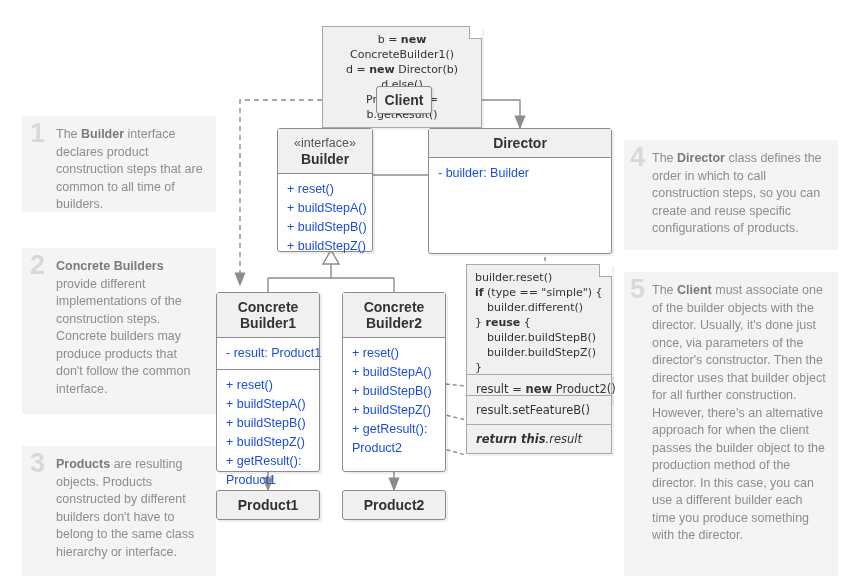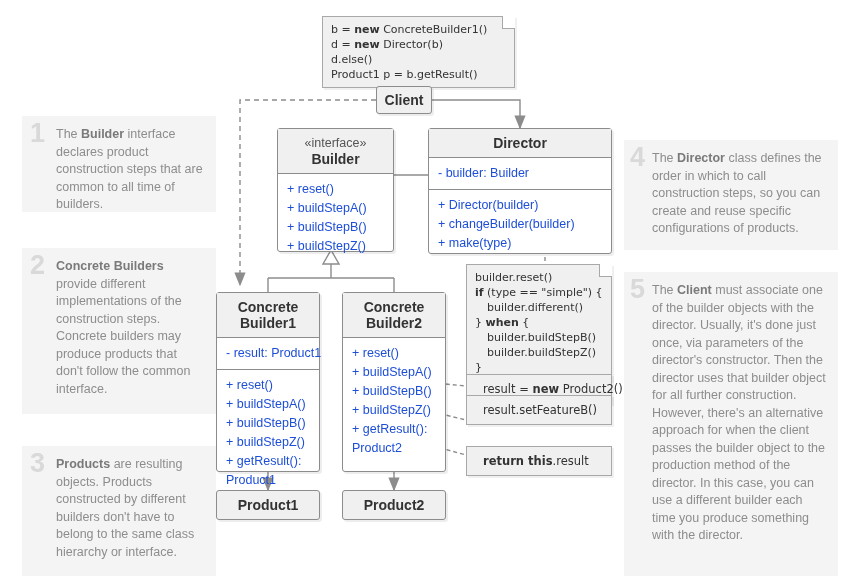--- a/index.html
+++ b/index.html
@@ -100,21 +100,21 @@
   .code .ind1{padding-left:12px;}
   .code-1line{
     position:absolute;
     background:#f0f0f0;
     border:1px solid #a8a8a8;
     box-sizing:border-box;
     font-family:"DejaVu Sans", sans-serif;
     font-size:11.5px;
     line-height:16px;
     color:#333;
-    padding:6px 16px;
+    padding:6px 9px;
     box-shadow:2px 2px 0 rgba(0,0,0,0.06);
     white-space:nowrap;
   }
   .code-1line b{font-weight:bold;}
 </style>
 </head>
 <body>
 
 <div class="canvas">
 
@@ -152,56 +152,51 @@
 
       <path d="M404,380 L466,386" stroke-dasharray="4,3"></path>
       <circle cx="400" cy="380" r="3" fill="#ffffff"></circle>
       <path d="M433,412 L466,420" stroke-dasharray="4,3"></path>
       <circle cx="429" cy="412" r="3" fill="#ffffff"></circle>
       <path d="M433,446 L466,455" stroke-dasharray="4,3"></path>
       <circle cx="429" cy="446" r="3" fill="#ffffff"></circle>
     </g>
   </svg>
 
-  <div class="code" style="left:322px;top:16px;width:193px;">
+  <div class="code" style="left:322px;top:26px;width:160px;text-align:center;">
     <div class="fold"></div>
     <div><span>b = </span><b>new</b><span> ConcreteBuilder1()</span></div>
     <div><span>d = </span><b>new</b><span> Director(b)</span></div>
     <div>d.else()</div>
     <div>Product1 p = b.getResult()</div>
   </div>
 
   <div class="simple" style="left:376px;top:86px;width:56px;height:28px;">
     <span>Client</span>
   </div>
 
-  <div class="uml" style="left:277px;top:128px;width:117px;height:124px;">
+  <div class="uml" style="left:277px;top:128px;width:96px;height:124px;">
     <div class="title">
       <span class="iface">«interface»</span>
       <span>Builder</span>
     </div>
     <div class="sec">
       <div>+ reset()</div>
       <div>+ buildStepA()</div>
       <div>+ buildStepB()</div>
       <div>+ buildStepZ()</div>
     </div>
   </div>
 
   <div class="uml" style="left:428px;top:128px;width:184px;height:126px;">
     <div class="title">
       <span>Director</span>
     </div>
     <div class="sec">
       <div>- builder: Builder</div>
-    </div>
-    <div class="sec">
-      <div>+ Director(builder)</div>
-      <div>+ changeBuilder(builder)</div>
-      <div>+ make(type)</div>
     </div>
   </div>
 
   <div class="uml" style="left:216px;top:292px;width:104px;height:180px;">
     <div class="title">
       <span>Concrete</span><br>
       <span>Builder1</span>
     </div>
     <div class="sec">
       <div>- result: Product1</div>
@@ -236,31 +231,31 @@
   </div>
   <div class="simple" style="left:342px;top:490px;width:104px;height:30px;">
     <span>Product2</span>
   </div>
 
   <div class="code" style="left:466px;top:264px;width:146px;">
     <div class="fold"></div>
     <div>builder.reset()</div>
     <div><b>if</b> (type == "simple") {</div>
     <div class="ind1">builder.different()</div>
-    <div>} <b>when</b> {</div>
+    <div>} <b>reuse</b> {</div>
     <div class="ind1">builder.buildStepB()</div>
     <div class="ind1">builder.buildStepZ()</div>
     <div>}</div>
   </div>
 
   <div class="code-1line" style="left:466px;top:374px;width:146px;">
     <span>result = </span><b>new</b><span> Product2()</span>
   </div>
   <div class="code-1line" style="left:466px;top:395px;width:146px;">result.setFeatureB()</div>
-  <div class="code-1line" style="left:466px;top:446px;width:146px;">
+  <div class="code-1line" style="left:466px;top:424px;width:146px;font-style:italic;">
     <b>return this</b><span>.result</span>
   </div>
 
   <div class="note" style="left:22px;top:116px;width:194px;height:96px;">
     <span class="num">1</span>
     <span>The </span><b>Builder</b><span> interface declares product construction steps that are common to all time of builders.</span>
   </div>
 
   <div class="note" style="left:22px;top:248px;width:194px;height:166px;">
     <span class="num">2</span>

